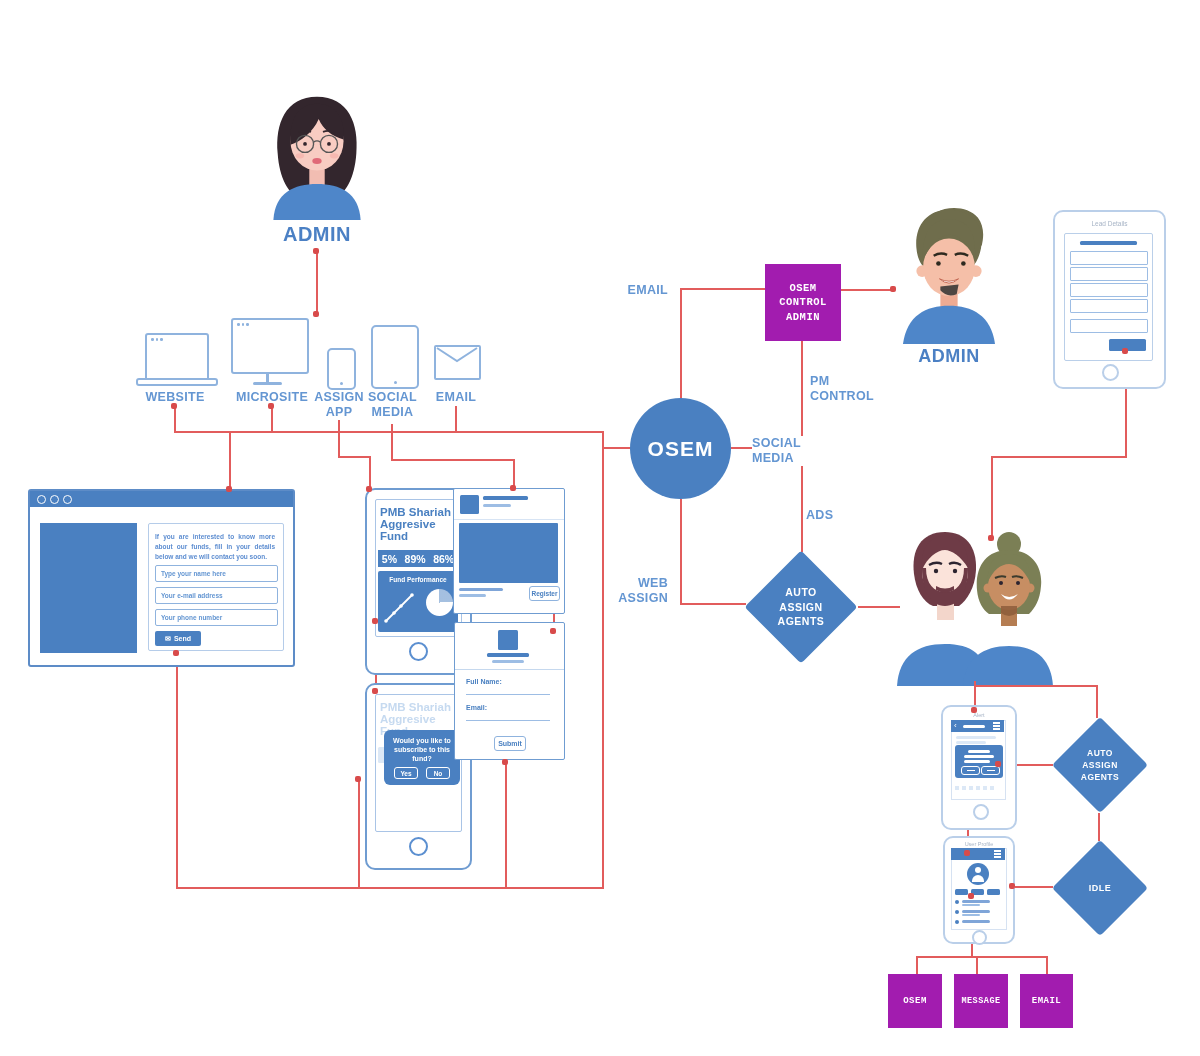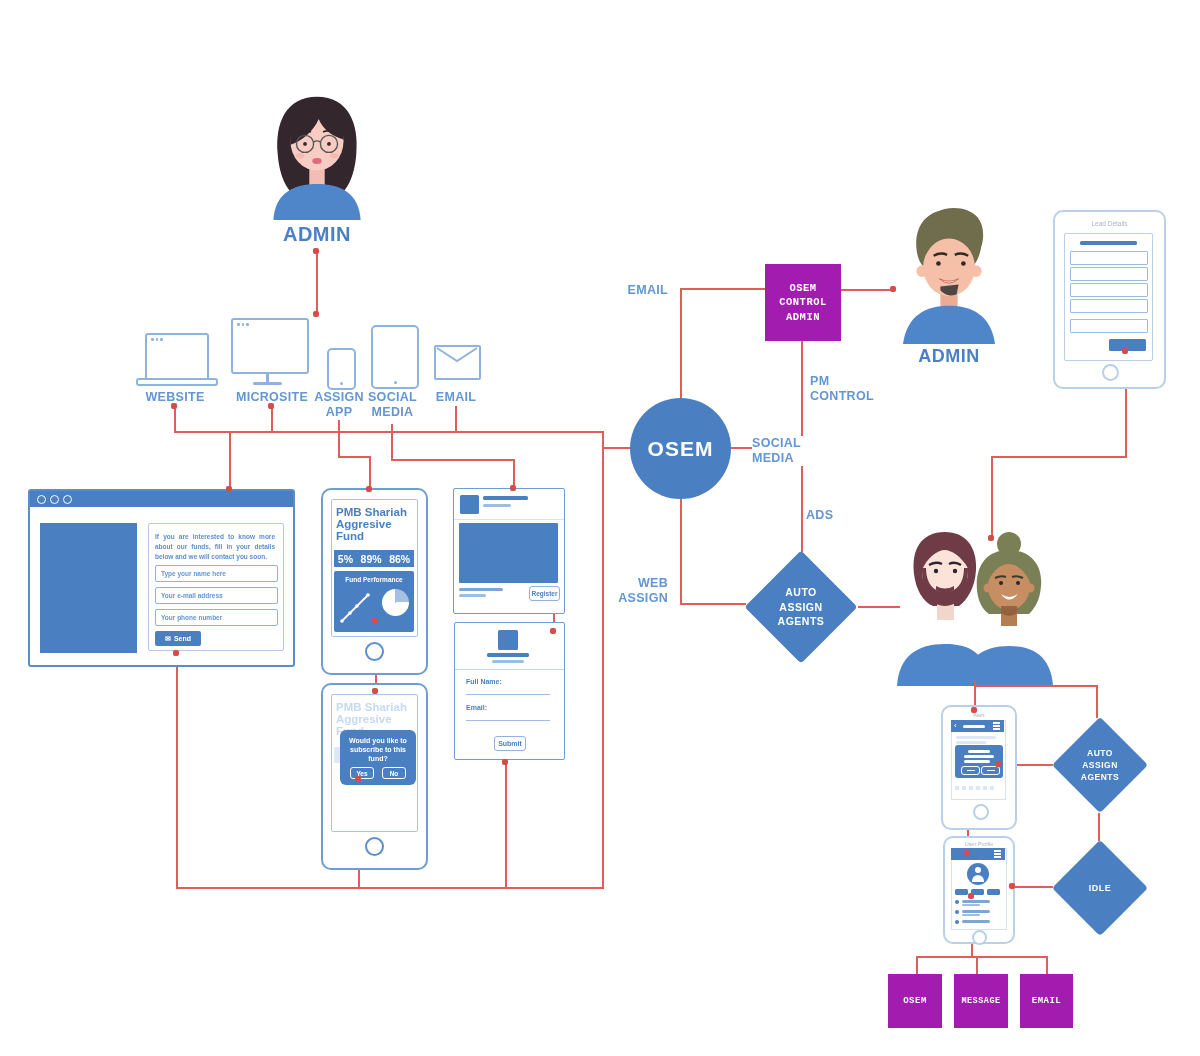--- a/index.html
+++ b/index.html
@@ -25,21 +25,21 @@
        justify-content:center;color:#fff;font-weight:700;z-index:4;}
   
   .dev{position:absolute;border:2px solid #8fb3de;background:#fff;}
   .scr-dots{position:absolute;top:3px;left:4px;display:flex;gap:2px;}
   .scr-dots i{width:2.5px;height:2.5px;border-radius:50%;background:#8fb3de;}
   
   .mock{position:absolute;background:#fff;z-index:3;}
   .browser{border:2px solid #5d8cc7;border-radius:3px;}
   .browser-bar{height:16px;background:#4a80c1;display:flex;align-items:center;gap:4px;padding-left:7px;}
   .browser-bar i{width:7px;height:7px;border:1.5px solid #fff;border-radius:50%;display:block;}
-  .phone{border:2px solid #6f9cd1;border-radius:10px;}
+  .phone{border:2px solid #6f9cd1;border-radius:10px;margin-left:44px;}
   .phone-lt{border:2px solid #bacfe9;border-radius:10px;}
   .screen{position:absolute;border:1.5px solid #a9c4e6;}
   .home{position:absolute;border:2px solid #5b8fd0;border-radius:50%;background:#fff;}
   .home.lt{border-color:#bacfe9;}
   .fake-input{position:absolute;border:1px solid #8fb3de;border-radius:2px;color:#6496d2;
        font-size:6.5px;font-weight:700;display:flex;align-items:center;padding-left:5px;}
   .bar{position:absolute;background:#4a80c1;border-radius:1.5px;}
   .bar.lt{background:#9dbde4;} .bar.fade{background:#dce8f6;} .bar.md{background:#7fa5d8;}
   .tinytitle{position:absolute;color:#a7b4c6;font-size:6.5px;text-align:center;}
   .navbar{position:absolute;background:#4a80c1;display:flex;align-items:center;}

